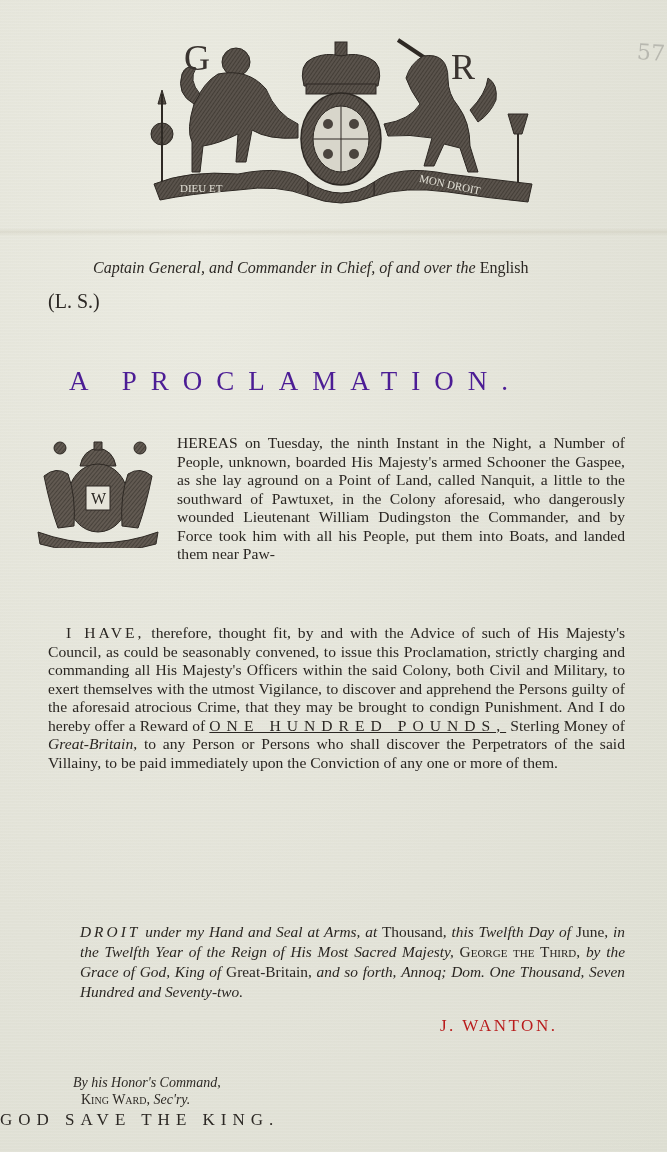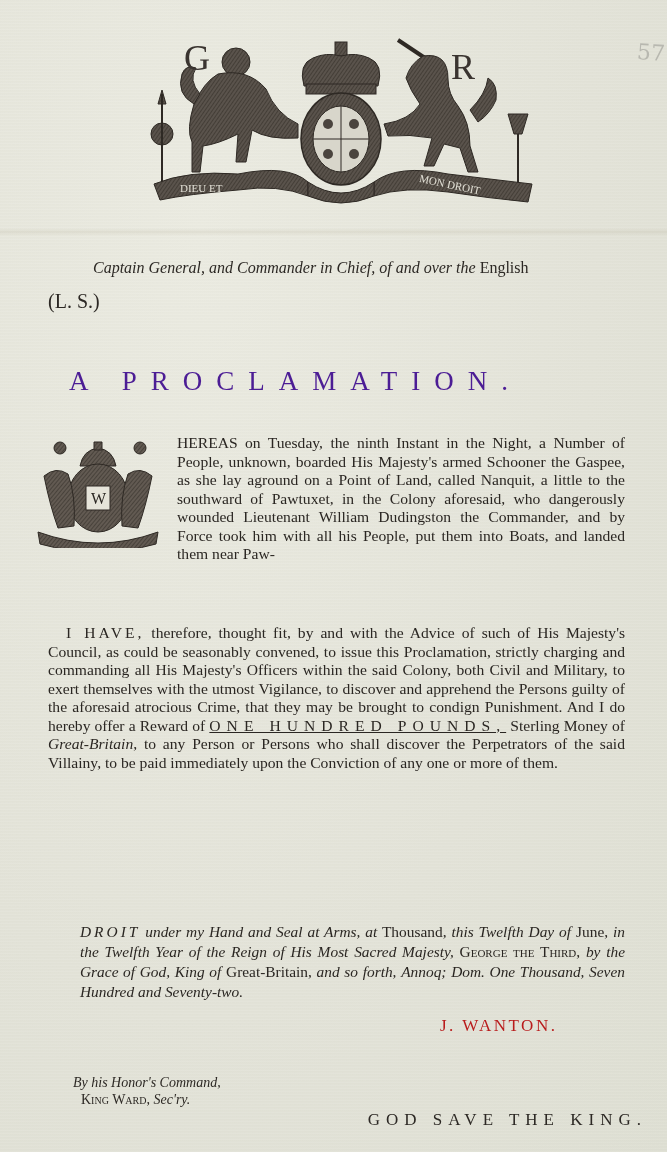--- a/index.html
+++ b/index.html
@@ -63,21 +63,21 @@
   .para4 { left: 80px; top: 922px; width: 545px; font-size: 15.4px; line-height: 20px; }
 
   .signature {
     position: absolute; left: 440px; top: 1016px; font-size: 17px; letter-spacing: 2.5px; color: #b91c1c;
   }
   .command {
     position: absolute; left: 44px; top: 1074px; font-size: 14px; line-height: 17px; color: #2c2824; margin-left: 29px;
   }
   .command .l2 { padding-left: 8px; }
   .god-save {
-    position: absolute; left: 0; width: 667px; top: 1110px; text-align: right;
+    position: absolute; left: 0; width: 667px; top: 1110px; text-align: left;
     font-size: 17px; letter-spacing: 6px; color: #2c2824; padding-right: 20px;
   }
   .fold {
     position: absolute; left: 0; width: 667px; top: 228px; height: 8px;
     background: linear-gradient(180deg, rgba(0,0,0,0) 0%, rgba(150,140,110,0.12) 50%, rgba(0,0,0,0) 100%);
   }
 </style>
 </head>
 <body>
 

